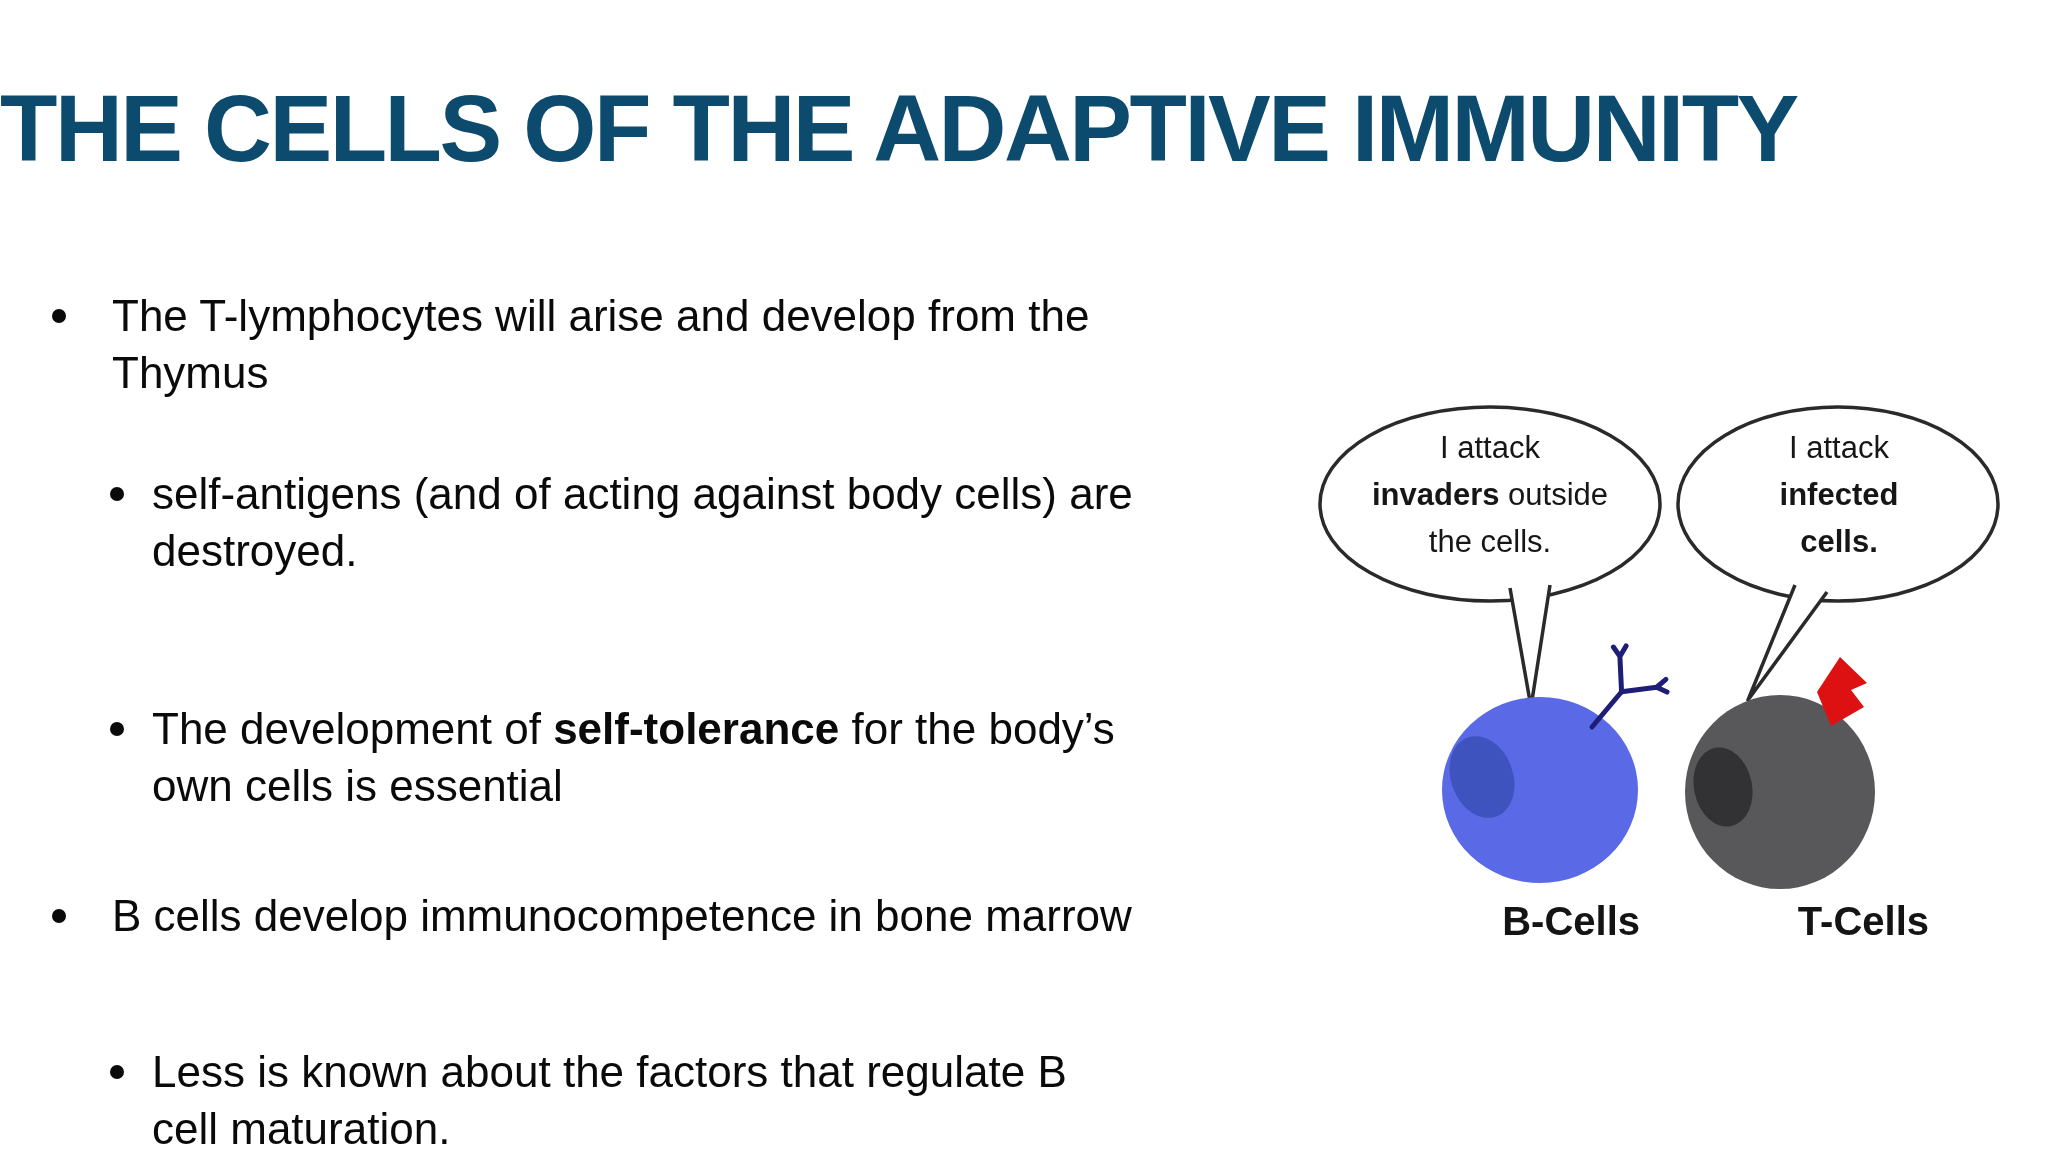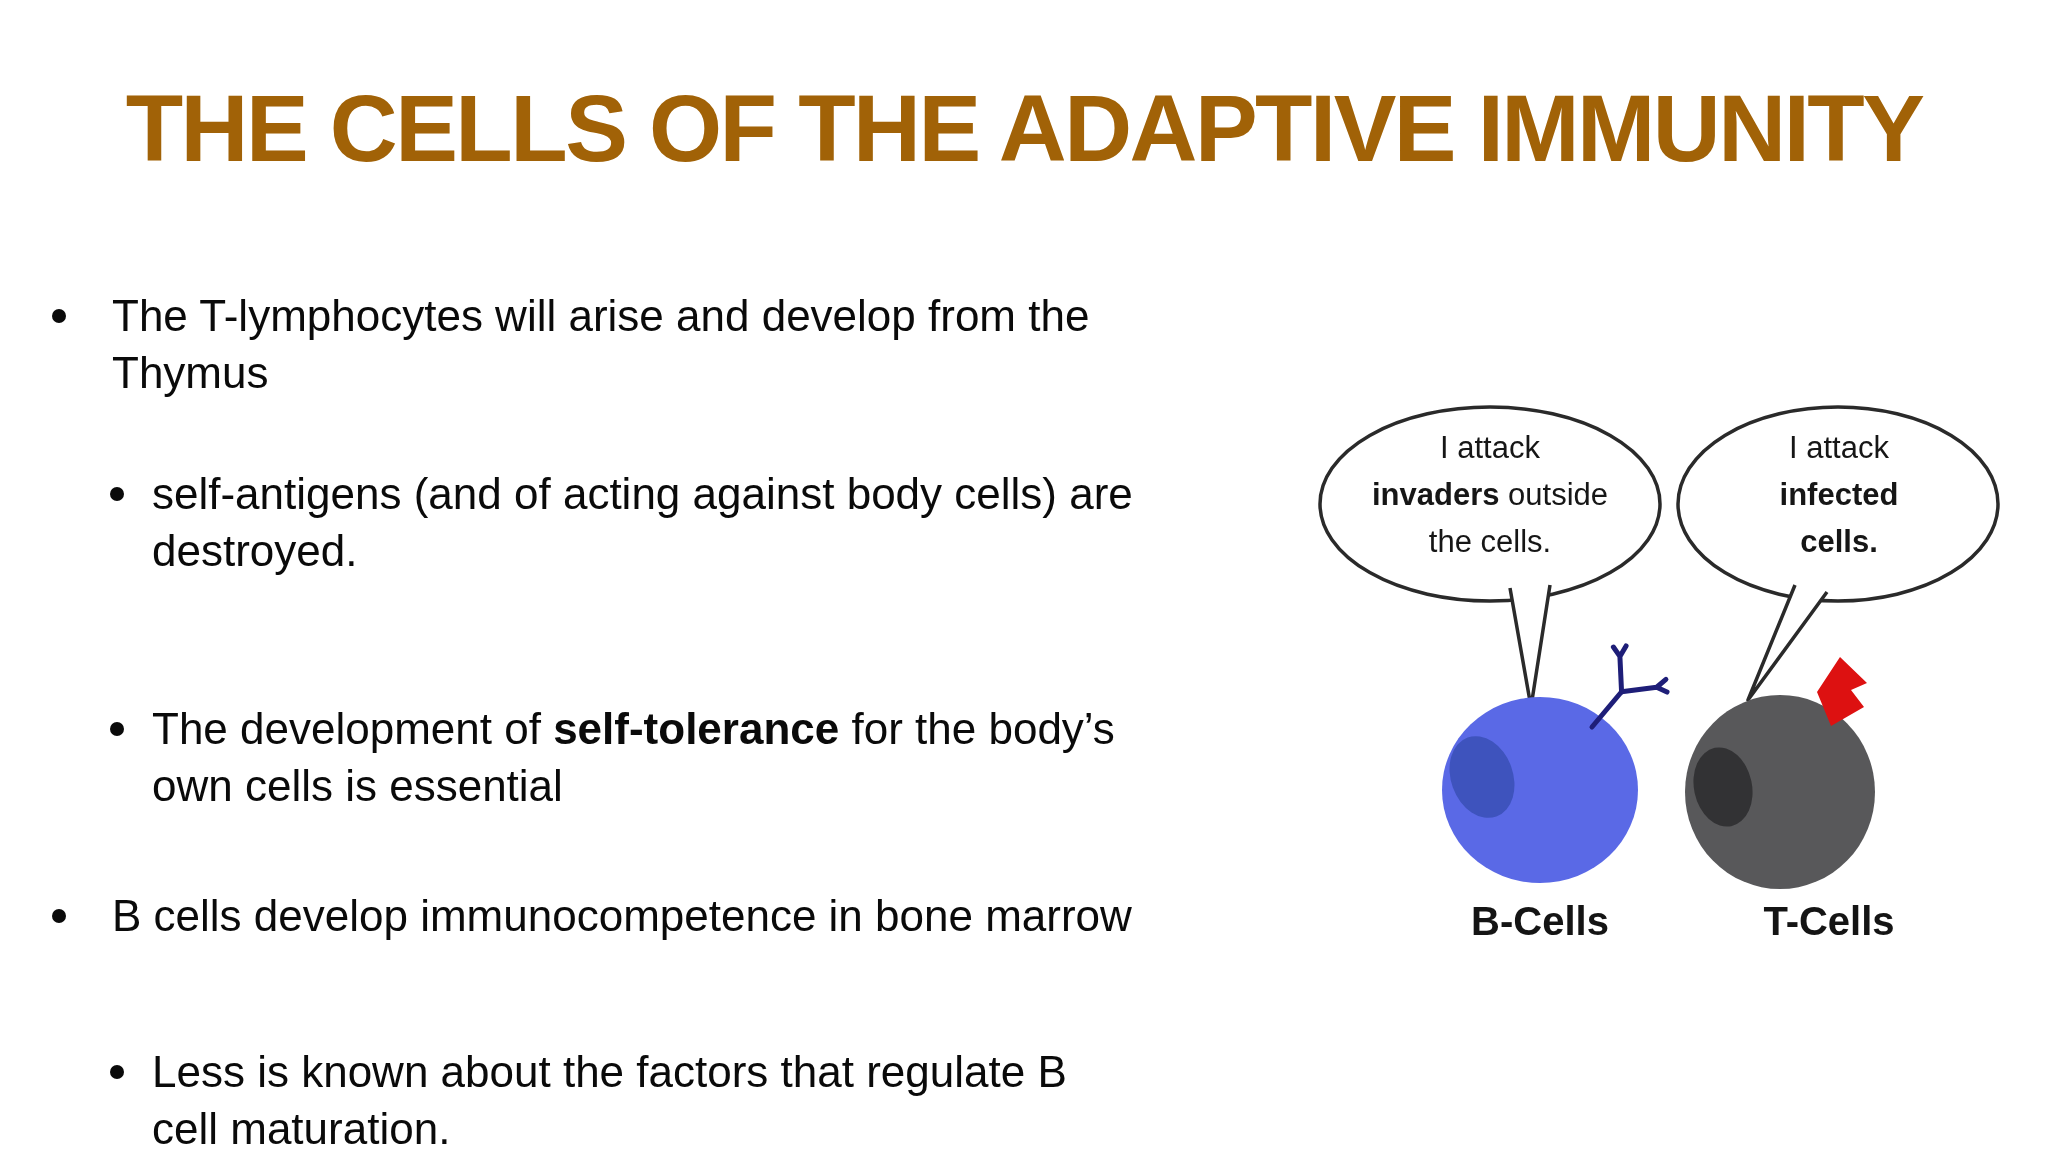--- a/index.html
+++ b/index.html
@@ -3,43 +3,43 @@
 <meta charset="utf-8">
 <style>
   html,body { margin:0; padding:0; }
   body {
     width:2048px; height:1152px; position:relative; overflow:hidden;
     background:#ffffff; color:#000;
     font-family:"Liberation Sans", sans-serif;
   }
   .title {
     position:absolute; top:78px; left:0; width:2048px;
-    text-align:center; font-size:94px; font-weight:700;
-    letter-spacing:-2.5px; line-height:102px; color:#a16207; white-space:nowrap;
+    font-size:94px; font-weight:700;
+    letter-spacing:-2.5px; line-height:102px; color:#0c4a6e; white-space:nowrap;
   }
   .bullet { position:absolute; left:0; width:1310px; font-size:44px; line-height:57px; color:#0a0a0a; }
   .dot { position:absolute; width:14px; height:14px; border-radius:50%; background:#0a0a0a; top:22px; }
   .lvl1 .dot { left:52px; }
   .lvl2 .dot { left:110px; }
   .btext { position:absolute; top:0; }
   .lvl1 .btext { left:112px; }
   .lvl2 .btext { left:152px; }
   .bline { white-space:nowrap; }
   .b1 { top:287px; } .b2 { top:465px; } .b3 { top:700px; } .b4 { top:887px; } .b5 { top:1043px; }
   b { font-weight:700; }
 
   .diagram-svg { position:absolute; left:1290px; top:395px; width:730px; height:560px; }
 
   .bubble-text {
     position:absolute; text-align:center; font-size:31px; line-height:47px; color:#161616;
   }
   .bubble-text-b { left:1332px; top:424px; width:316px; }
   .bubble-text-t { left:1694px; top:424px; width:290px; }
   .cell-label {
-    position:absolute; width:200px; text-align:center;
+    position:absolute; width:200px; text-align:right;
     font-size:40px; font-weight:700; color:#141414; top:899px; white-space:nowrap;
   }
   .cell-label-b { left:1440px; }
   .cell-label-t { left:1729px; }
 </style>
 </head>
 <body>
 
 <div class="title">THE CELLS OF THE ADAPTIVE IMMUNITY</div>
 

